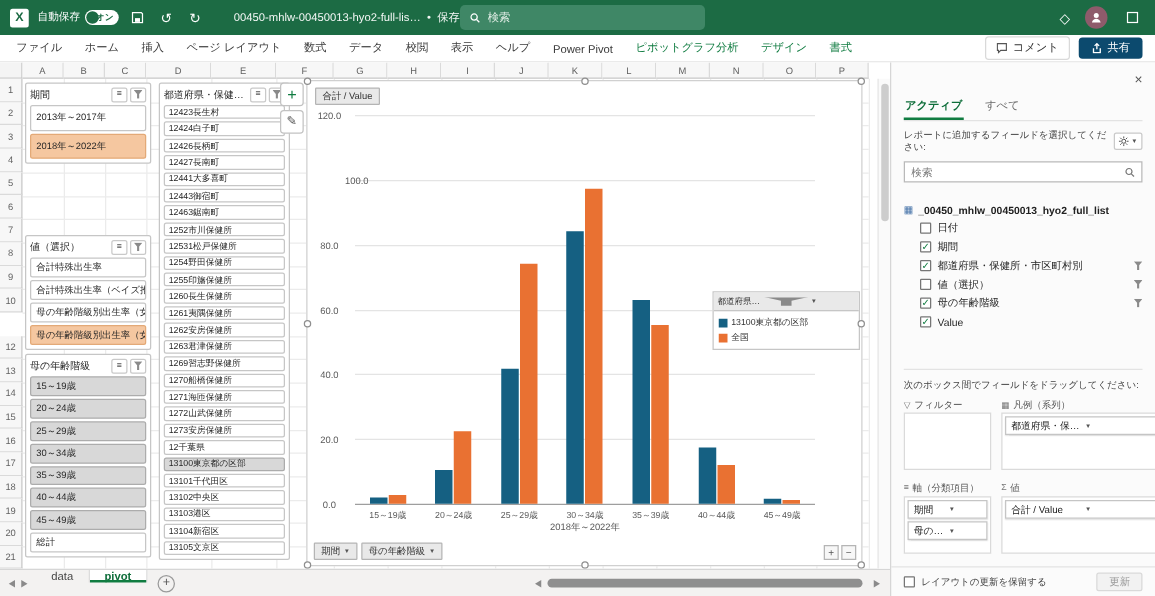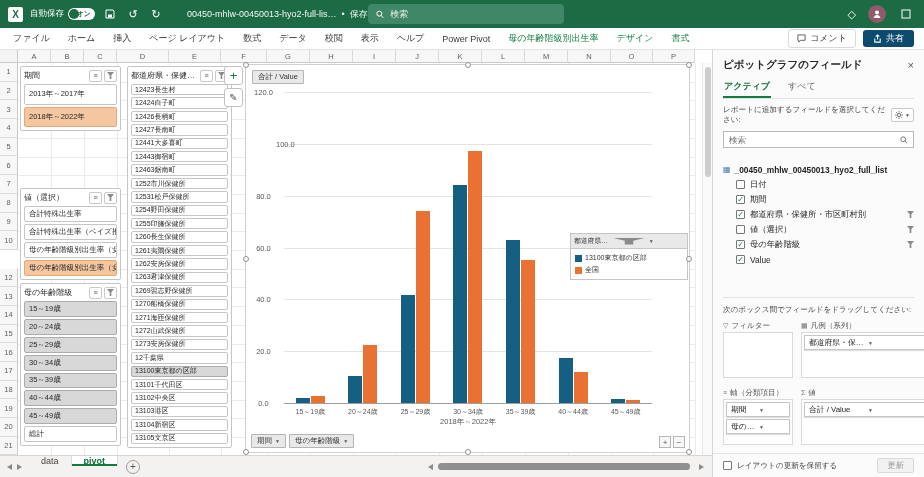--- a/index.html
+++ b/index.html
@@ -188,21 +188,21 @@
         <div class="rtab">ファイル</div>
         <div class="rtab">ホーム</div>
         <div class="rtab">挿入</div>
         <div class="rtab">ページ レイアウト</div>
         <div class="rtab">数式</div>
         <div class="rtab">データ</div>
         <div class="rtab">校閲</div>
         <div class="rtab">表示</div>
         <div class="rtab">ヘルプ</div>
         <div class="rtab">Power Pivot</div>
-        <div class="rtab ctx">母の年齢階級別出生率</div>
+        <div class="rtab ctx">ピボットグラフ分析</div>
         <div class="rtab ctx">デザイン</div>
         <div class="rtab ctx">書式</div>
       </div>
     <div class="ribbon-right">
       <span class="btn-comments">
         <svg width="9" height="9" viewBox="0 0 10 10">
             <path d="M1 1h8v6H4L2 9V7H1z" fill="none" stroke="#555" stroke-width="1"></path>
           </svg>
         <span>コメント</span>
       </span>
@@ -505,21 +505,20 @@
     <span class="addsheet">+</span>
     <div class="hscroll">
       <span class="harrow tri l" style="left:0"></span>
       <div class="hthumb"></div>
       <span class="harrow tri r" style="right:0"></span>
     </div>
   </div>
 
   <div class="panel">
     <div class="p-title">
-      <span>ピボットグラフのフィールド</span>
       <span class="p-close">×</span>
     </div>
     <div class="p-tabs" id="pane-tabs">
         <span class="p-tab active">アクティブ</span>
         <span class="p-tab">すべて</span>
       </div>
     <div class="p-choose">
       <span>レポートに追加するフィールドを選択してください:</span>
       <span class="gear">
         <svg width="8" height="8" viewBox="0 0 10 10">

